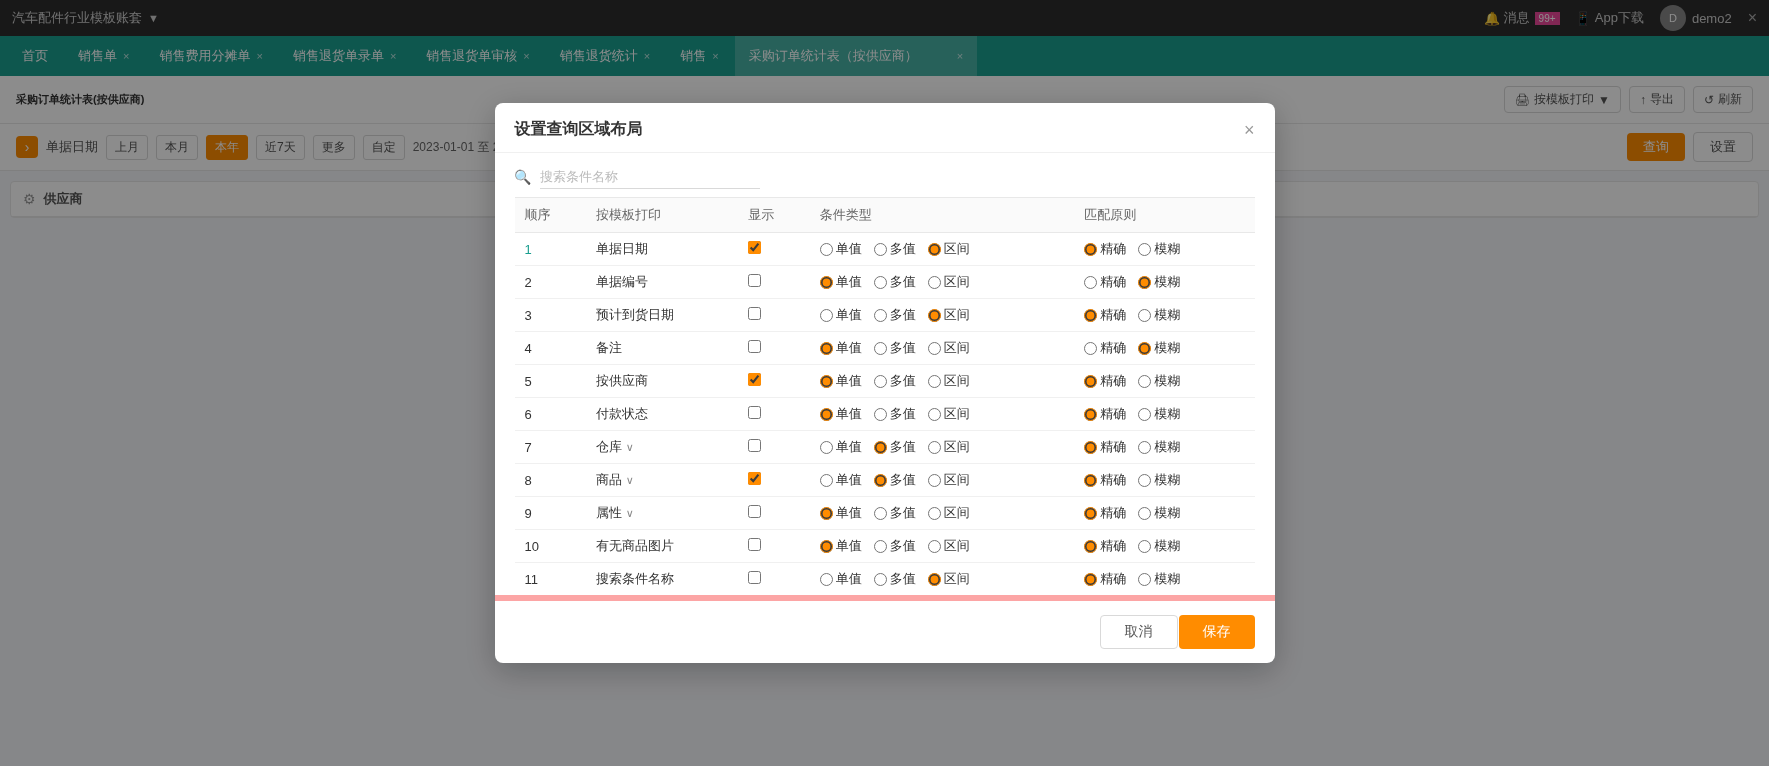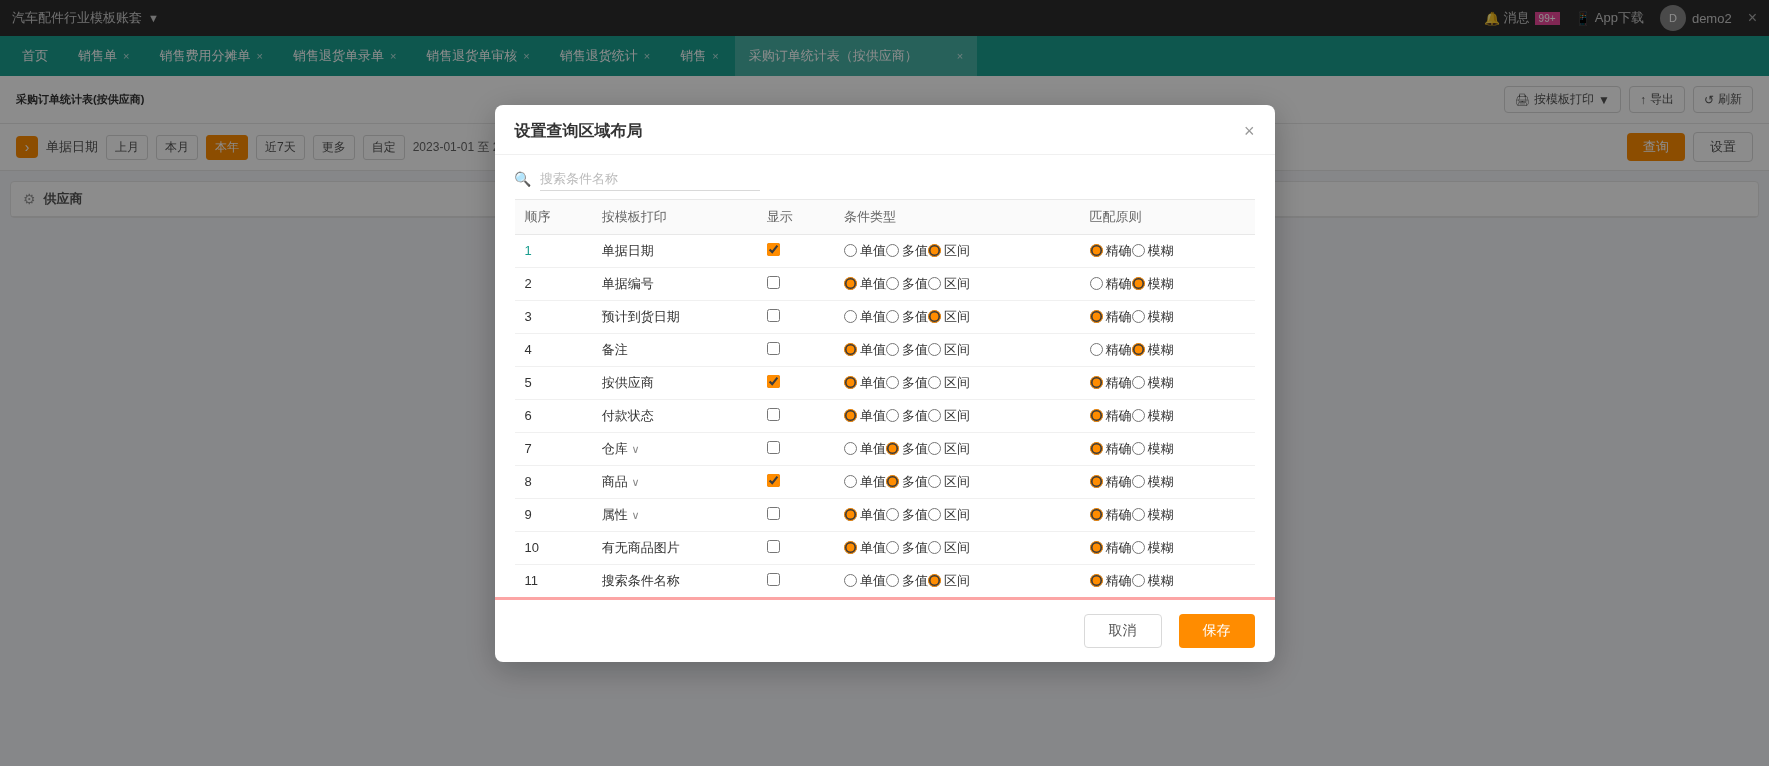--- a/index.html
+++ b/index.html
@@ -192,32 +192,32 @@
     .modal-table td {
       padding: 7px 10px;
       border-bottom: 1px solid #f0f0f0;
       font-size: 13px;
       color: #333;
       vertical-align: middle;
     }
     .modal-table tr:last-child td { border-bottom: none; }
 
     
-    .radio-group { display: flex; align-items: flex-end; }
+    .radio-group { display: flex; align-items: flex-end; gap: 12px; }
     .radio-item { display: flex; align-items: center; gap: 3px; cursor: pointer; white-space: nowrap; }
     .radio-item input[type="radio"] { accent-color: #ff8c00; cursor: pointer; }
     input[type="checkbox"] { accent-color: #ff8c00; cursor: pointer; }
 
     
     .modal-footer {
       padding: 14px 20px;
       display: flex;
       justify-content: flex-end;
-      gap: 17px;
-      border-top: 3px solid #fca5a5;
+      gap: 1px;
+      border-top: 6px solid #fca5a5;
     }
     .btn-cancel { padding: 7px 24px; border: 1px solid #d9d9d9; background: white; border-radius: 4px; cursor: pointer; font-size: 14px; color: #555; }
     .btn-save { padding: 7px 24px; border: none; background: #ff8c00; color: white; border-radius: 4px; cursor: pointer; font-size: 14px; }
 
     
     .modal-table-wrap::-webkit-scrollbar { width: 6px; }
     .modal-table-wrap::-webkit-scrollbar-track { background: #f5f5f5; }
     .modal-table-wrap::-webkit-scrollbar-thumb { background: #ccc; border-radius: 3px; }
   </style>
 </head>

